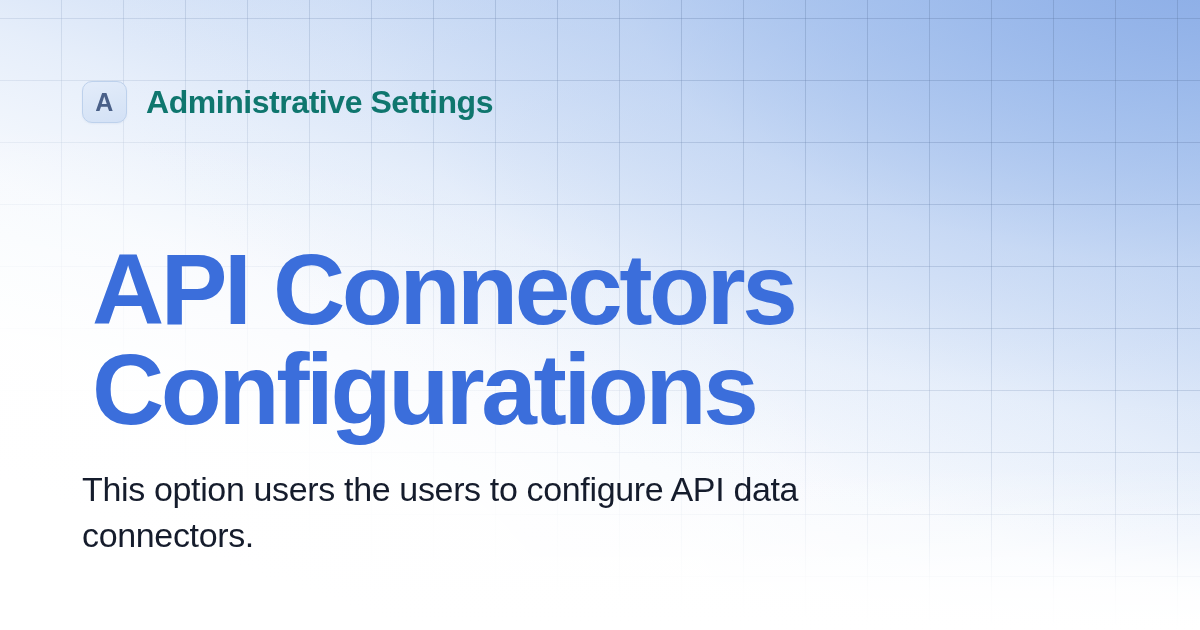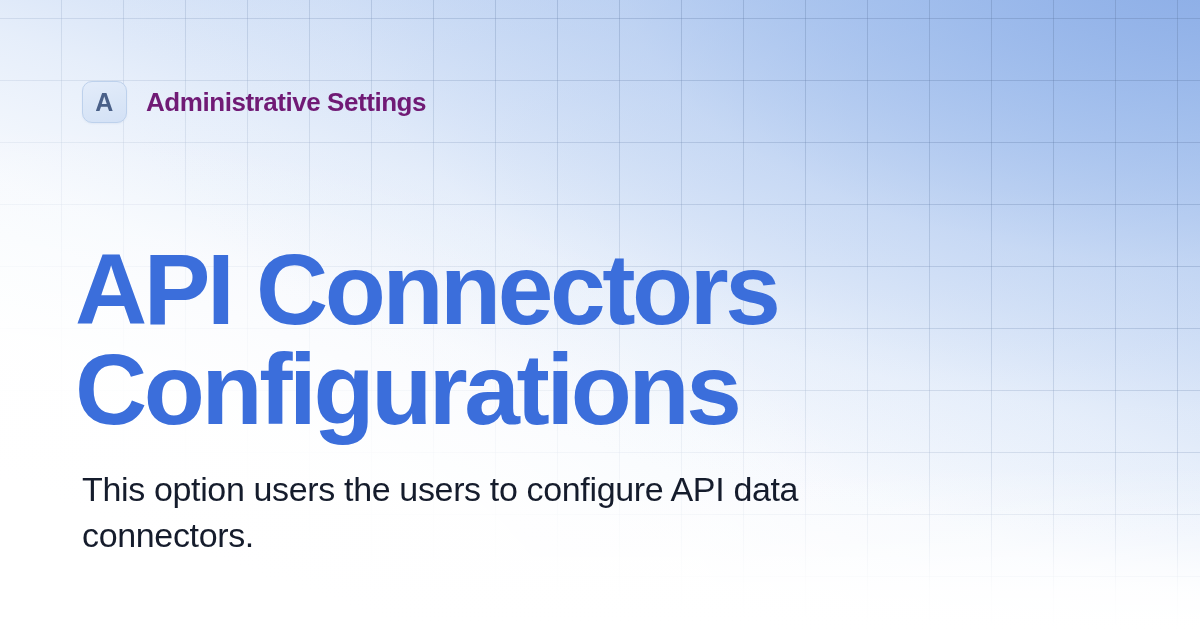--- a/index.html
+++ b/index.html
@@ -114,30 +114,30 @@
     box-sizing: border-box;
   }
   .badge-letter {
     font-size: 25px;
     font-weight: 700;
     color: #4a6088;
     line-height: 1;
     letter-spacing: 0.2px;
   }
   .eyebrow-title {
-    font-size: 26px;
+    font-size: 32px;
     font-weight: 700;
-    color: #701a75;
+    color: #0f766e;
     letter-spacing: -0.45px;
     white-space: nowrap;
   }
 
   .headline {
     position: absolute;
-    left: 75px;
+    left: 92px;
     top: 239px;
     width: 860px;
     font-size: 100px;
     line-height: 100px;
     font-weight: 700;
     color: #3b6edb;
     letter-spacing: -3.4px;
     margin: 0;
   }
 

